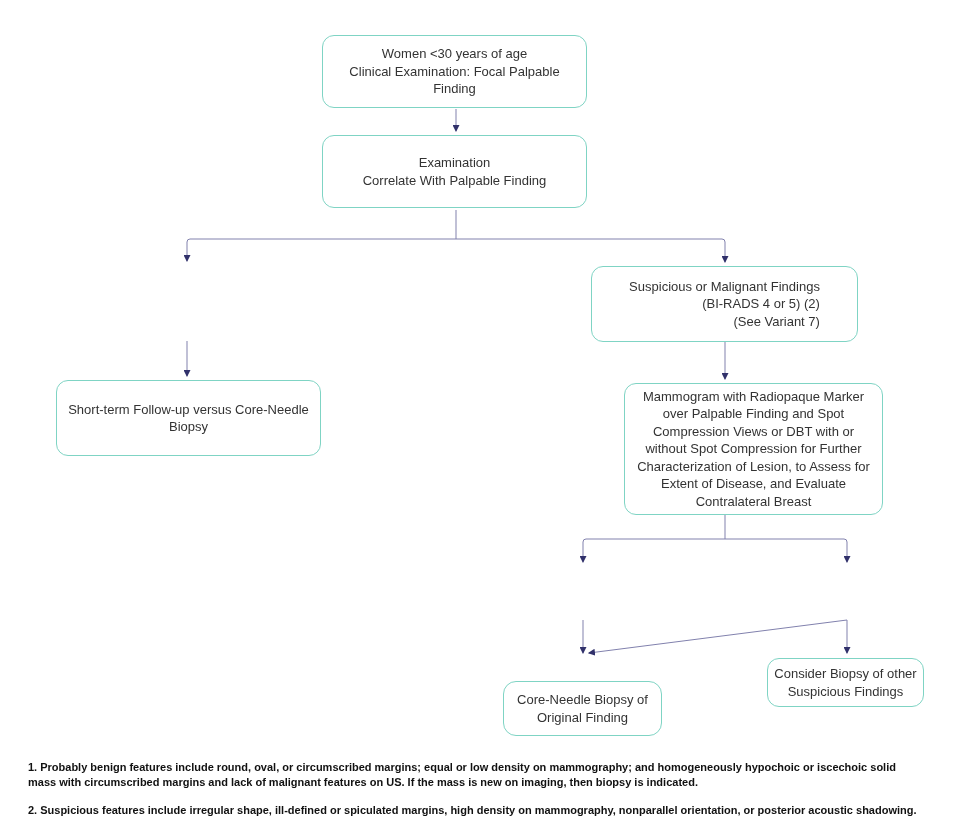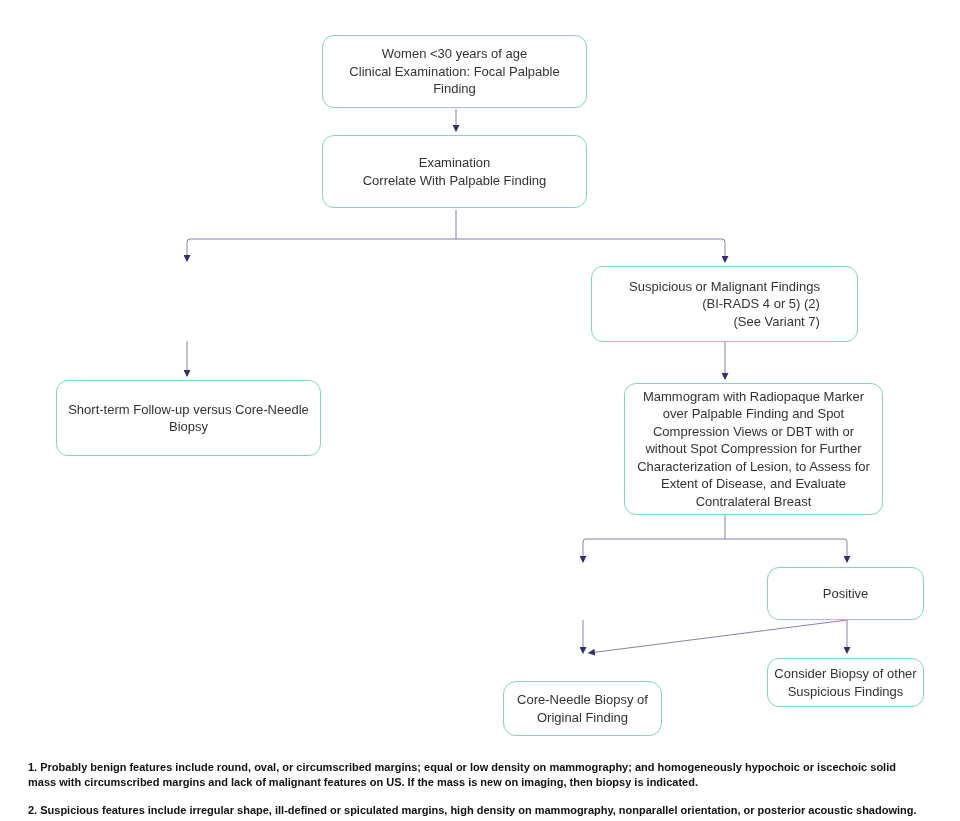--- a/index.html
+++ b/index.html
@@ -103,21 +103,20 @@
 
   <div class="node n-mammogram">Mammogram with Radiopaque Marker
 over Palpable Finding and Spot
 Compression Views or DBT with or
 without Spot Compression for Further
 Characterization of Lesion, to Assess for
 Extent of Disease, and Evaluate
 Contralateral Breast</div>
 
 
-  <div class="node n-positive">Positive</div>
 
   <div class="node n-core">Core-Needle Biopsy of
 Original Finding</div>
 
   <div class="node n-consider">Consider Biopsy of other
 Suspicious Findings</div>
 
   <div class="footnotes">
     <p class="footnote">1. Probably benign features include round, oval, or circumscribed margins; equal or low density on mammography; and homogeneously hypochoic or iscechoic solid
 mass with circumscribed margins and lack of malignant features on US. If the mass is new on imaging, then biopsy is indicated.</p>

